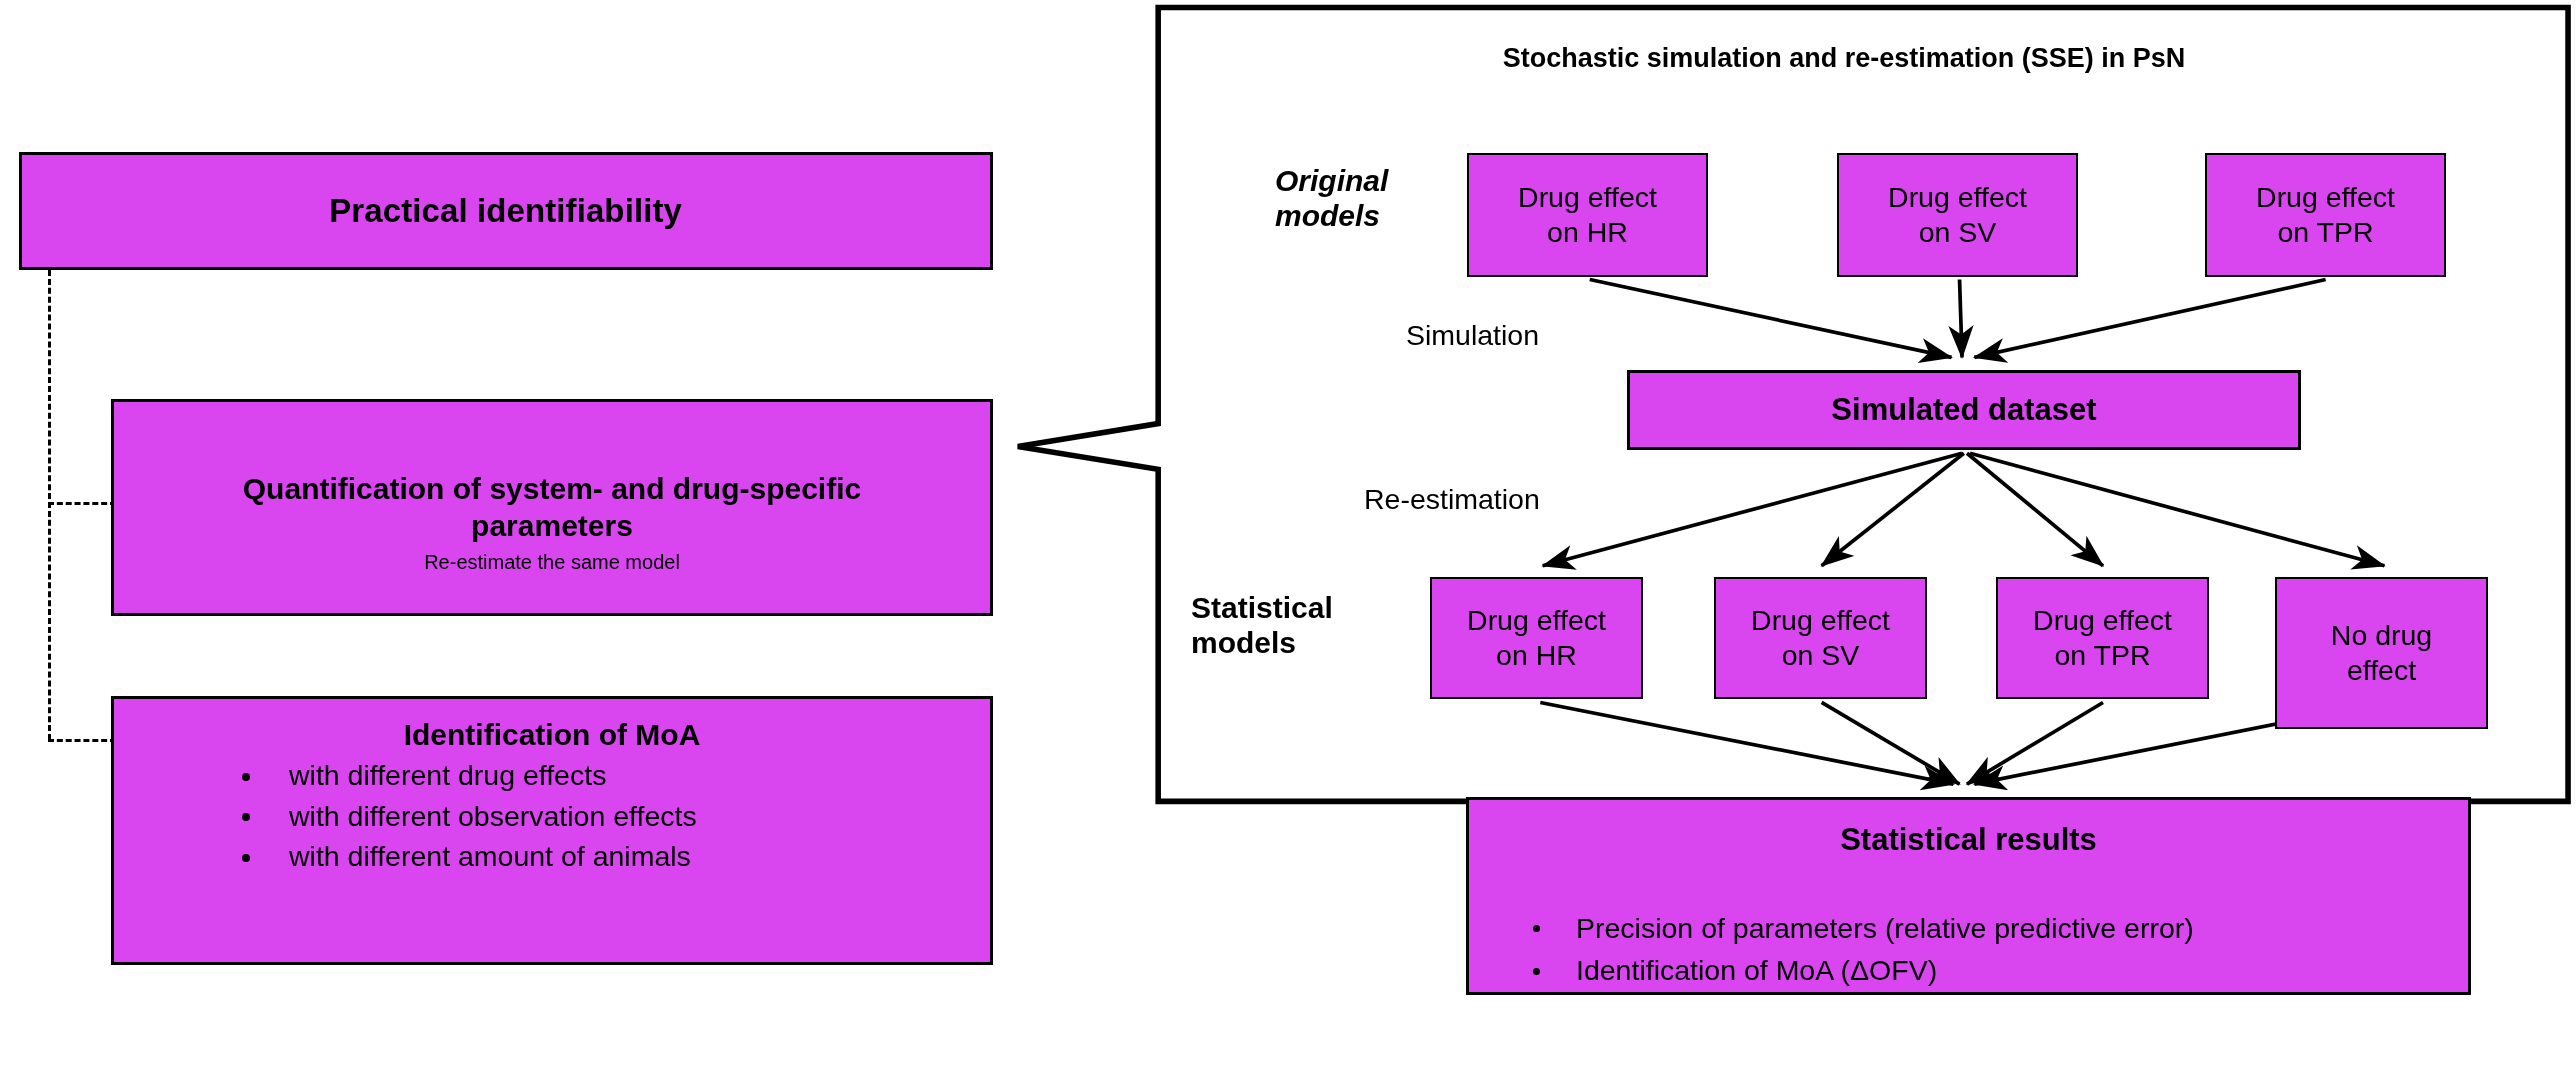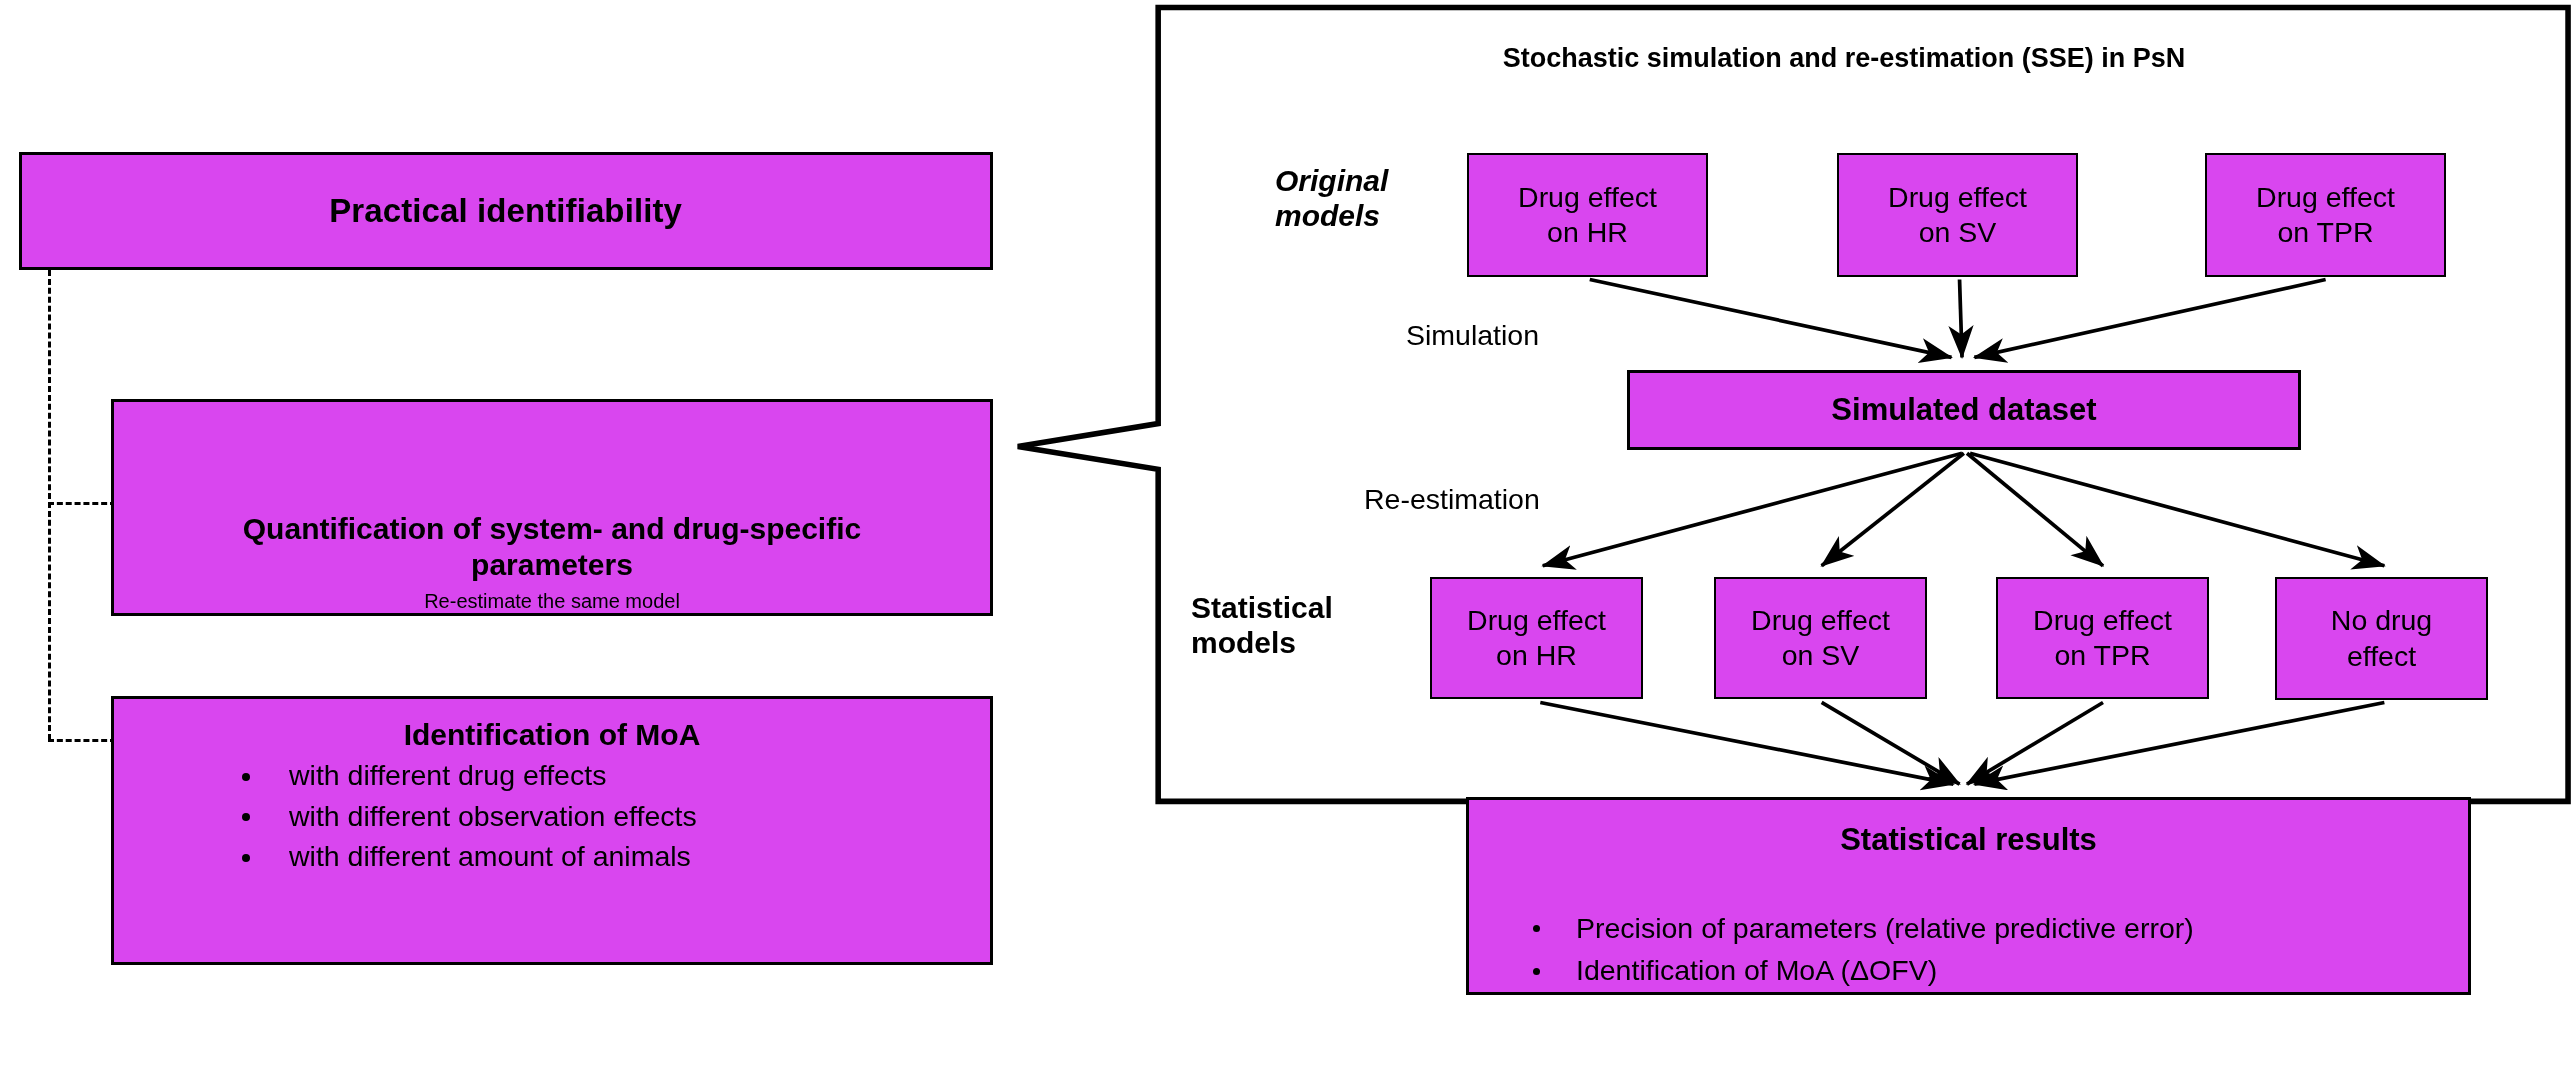--- a/index.html
+++ b/index.html
@@ -51,21 +51,21 @@
     font-size: 33px;
     font-weight: bold;
     letter-spacing: 0.1px;
   }
 
   #quantification-box {
     left: 111px;
     top: 399px;
     width: 882px;
     height: 217px;
-    justify-content: flex-end;
+    justify-content: center;
     padding-top: 30px;
   }
   #quantification-box .hdr {
     font-size: 30px;
     font-weight: bold;
     line-height: 1.22;
     max-width: 730px;
   }
   #quantification-box .sub {
     font-size: 20px;
@@ -288,21 +288,21 @@
   <div class="box thin model-box" id="alt-model-1" style="left:1714px; top:577px; width:213px; height:122px;">
     <div class="line">Drug effect</div>
     <div class="line">on SV</div>
   </div>
 
   <div class="box thin model-box" id="alt-model-2" style="left:1996px; top:577px; width:213px; height:122px;">
     <div class="line">Drug effect</div>
     <div class="line">on TPR</div>
   </div>
 
-  <div class="box thin model-box" id="alt-model-3" style="left:2275px; top:577px; width:213px; height:123px;">
+  <div class="box thin model-box" id="alt-model-3" style="left:2275px; top:577px; width:213px; height:152px;">
     <div class="line">No drug</div>
     <div class="line">effect</div>
   </div>
 
   <div class="box" id="statistical-results-box" style="left:1466px; top:797px; width:1005px; height:198px;justify-content:space-between;">
     <div class="title">Statistical results</div>
     <ul class="bullets">
       <li>Precision of parameters (relative predictive error)</li>
       <li>Identification of MoA (ΔOFV)</li>
     </ul>

